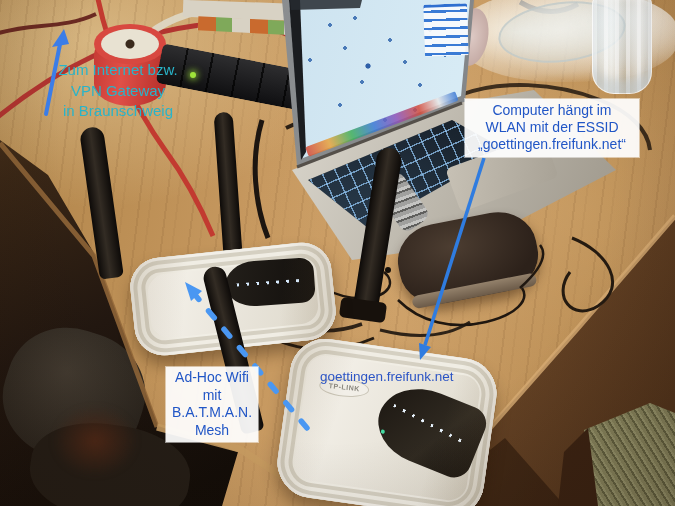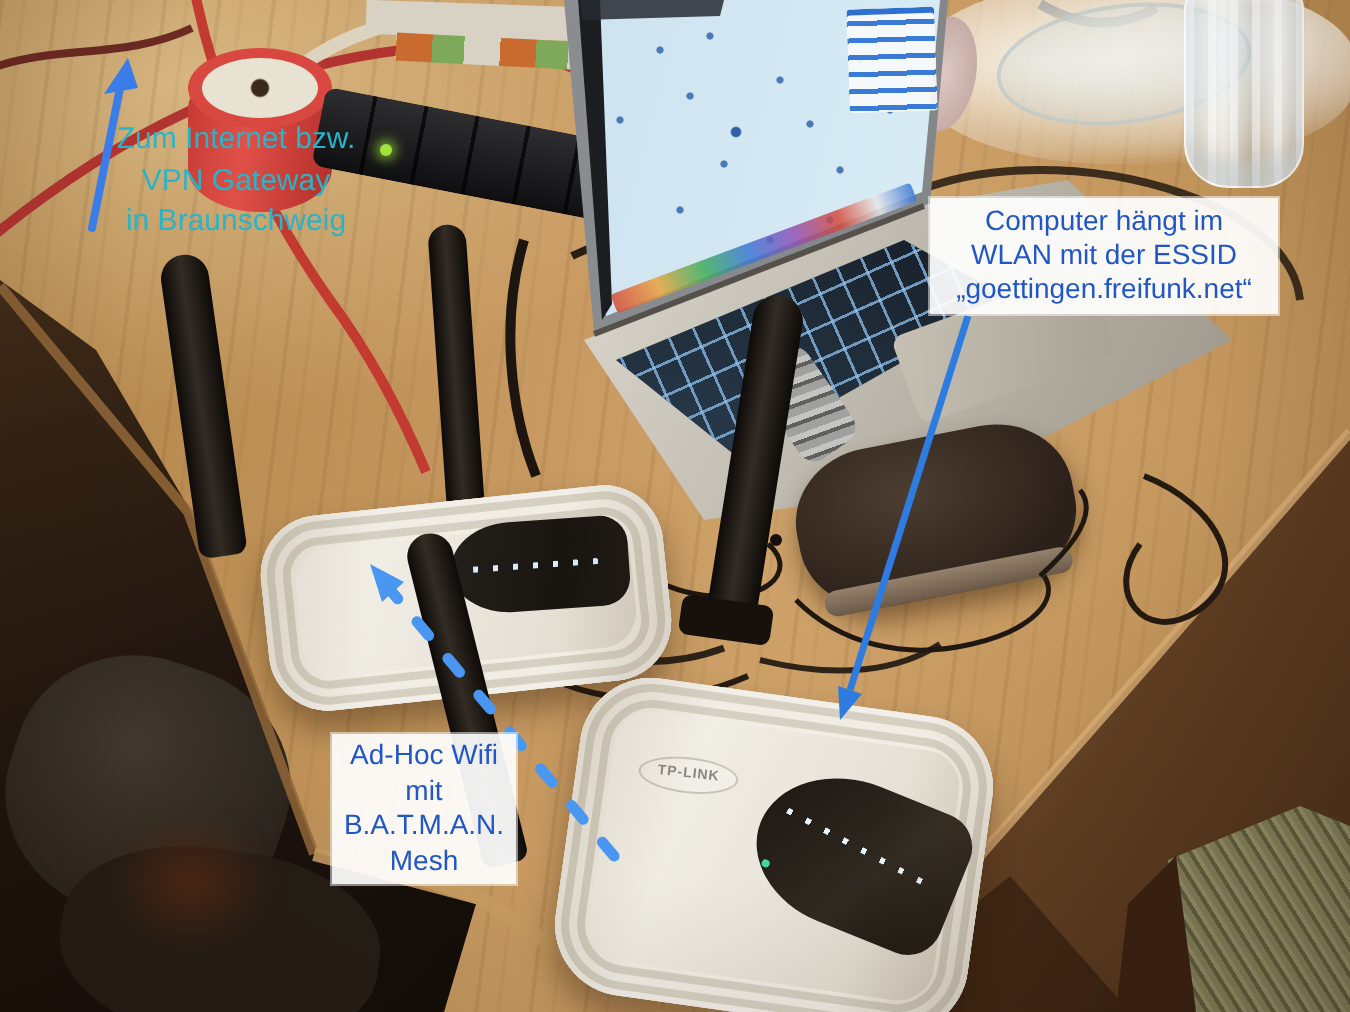--- a/index.html
+++ b/index.html
@@ -267,18 +267,19 @@
     <path d="M 307,428 L 196,296" stroke="#4a97f2" stroke-width="5.5" stroke-linecap="round" stroke-dasharray="9 15" fill="none"></path>
     <polygon points="185,282 202,291 191,301" fill="#4a97f2"></polygon>
   </svg>
 
   <div class="note n-teal">Zum Internet bzw.
 VPN Gateway
 in Braunschweig</div>
   <div class="note note-box n-computer">Computer hängt im
 WLAN mit der ESSID
 „goettingen.freifunk.net“</div>
+  <div class="note n-goett">goettingen.freifunk.net</div>
   <div class="note note-box n-adhoc">Ad-Hoc  Wifi
 mit
 B.A.T.M.A.N.
 Mesh</div>
 
 </div>
 
 </body></html>

